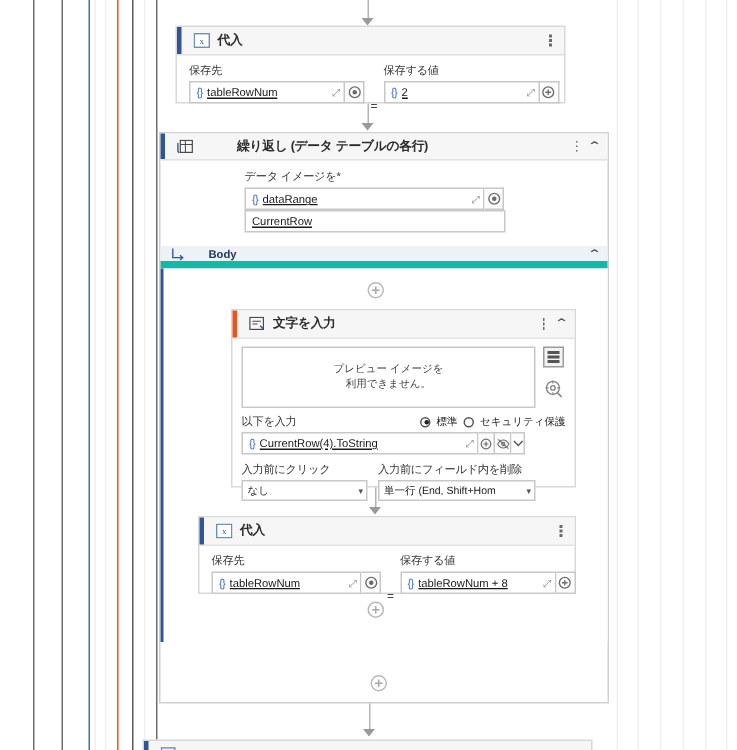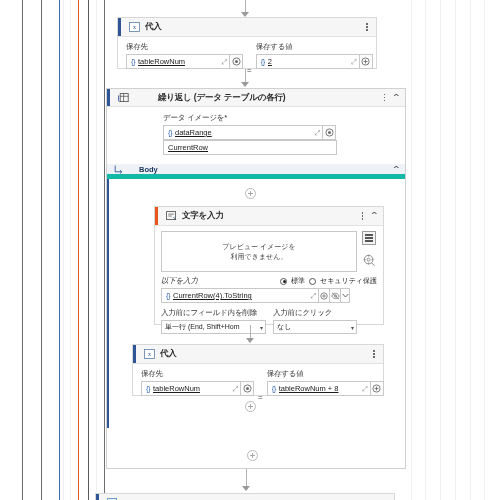--- a/index.html
+++ b/index.html
@@ -426,21 +426,21 @@
                   <circle cx="5.6" cy="5.6" r="1.5" fill="none" stroke="#5c5c5c" stroke-width="0.9"></circle>
                   <path d="M5.6 0.7v2M5.6 8.5v2M0.7 5.6h2M8.5 5.6h2" stroke="#5c5c5c" stroke-width="0.8"></path>
                   <path d="M8.4 8.6l3 3" stroke="#5c5c5c" stroke-width="1"></path>
                 </svg>
             </span>
           </div>
         </div>
 
         <div style="padding:4px 6px 0 6px;">
           <div style="display:flex; align-items:center;">
-            <span class="flabel" style="margin:0;font-style:italic;">以下を入力</span>
+            <span class="flabel" style="margin:0;">以下を入力</span>
             <span class="radiorow">
               <span class="radio on"></span>
               <span class="rlab">標準</span>
               <span class="radio"></span>
               <span class="rlab">セキュリティ保護</span>
             </span>
           </div>
           <div class="fieldrow" style="margin-top:2px;">
             <div class="tbox" style="width:158px;">
               <span class="brace">{}</span>
@@ -461,31 +461,31 @@
                 </svg>
             </div>
             <div class="iconbtn" style="width:9px;">
               <svg width="7" height="5" viewBox="0 0 7 5">
                   <path d="M0.6 1l2.9 3 2.9-3" fill="none" stroke="#555" stroke-width="0.9"></path>
                 </svg>
             </div>
           </div>
 
           <div style="display:flex; gap:7px; margin-top:5px;">
+            <div style="width:84px;">
+              <div class="flabel">入力前にクリック</div>
+              <div class="sel">
+                <span>なし</span>
+                <span class="caret">▾</span>
+              </div>
+            </div>
             <div style="width:105px;">
               <div class="flabel">入力前にフィールド内を削除</div>
               <div class="sel">
                 <span>単一行 (End, Shift+Hom</span>
-                <span class="caret">▾</span>
-              </div>
-            </div>
-            <div style="width:84px;">
-              <div class="flabel">入力前にクリック</div>
-              <div class="sel">
-                <span>なし</span>
                 <span class="caret">▾</span>
               </div>
             </div>
           </div>
         </div>
       </div>
 
       <div class="conn" style="left:141px; top:146px; height:14px;"></div>
       <div class="arrowhead" style="left:137px; top:159px;"></div>
 

